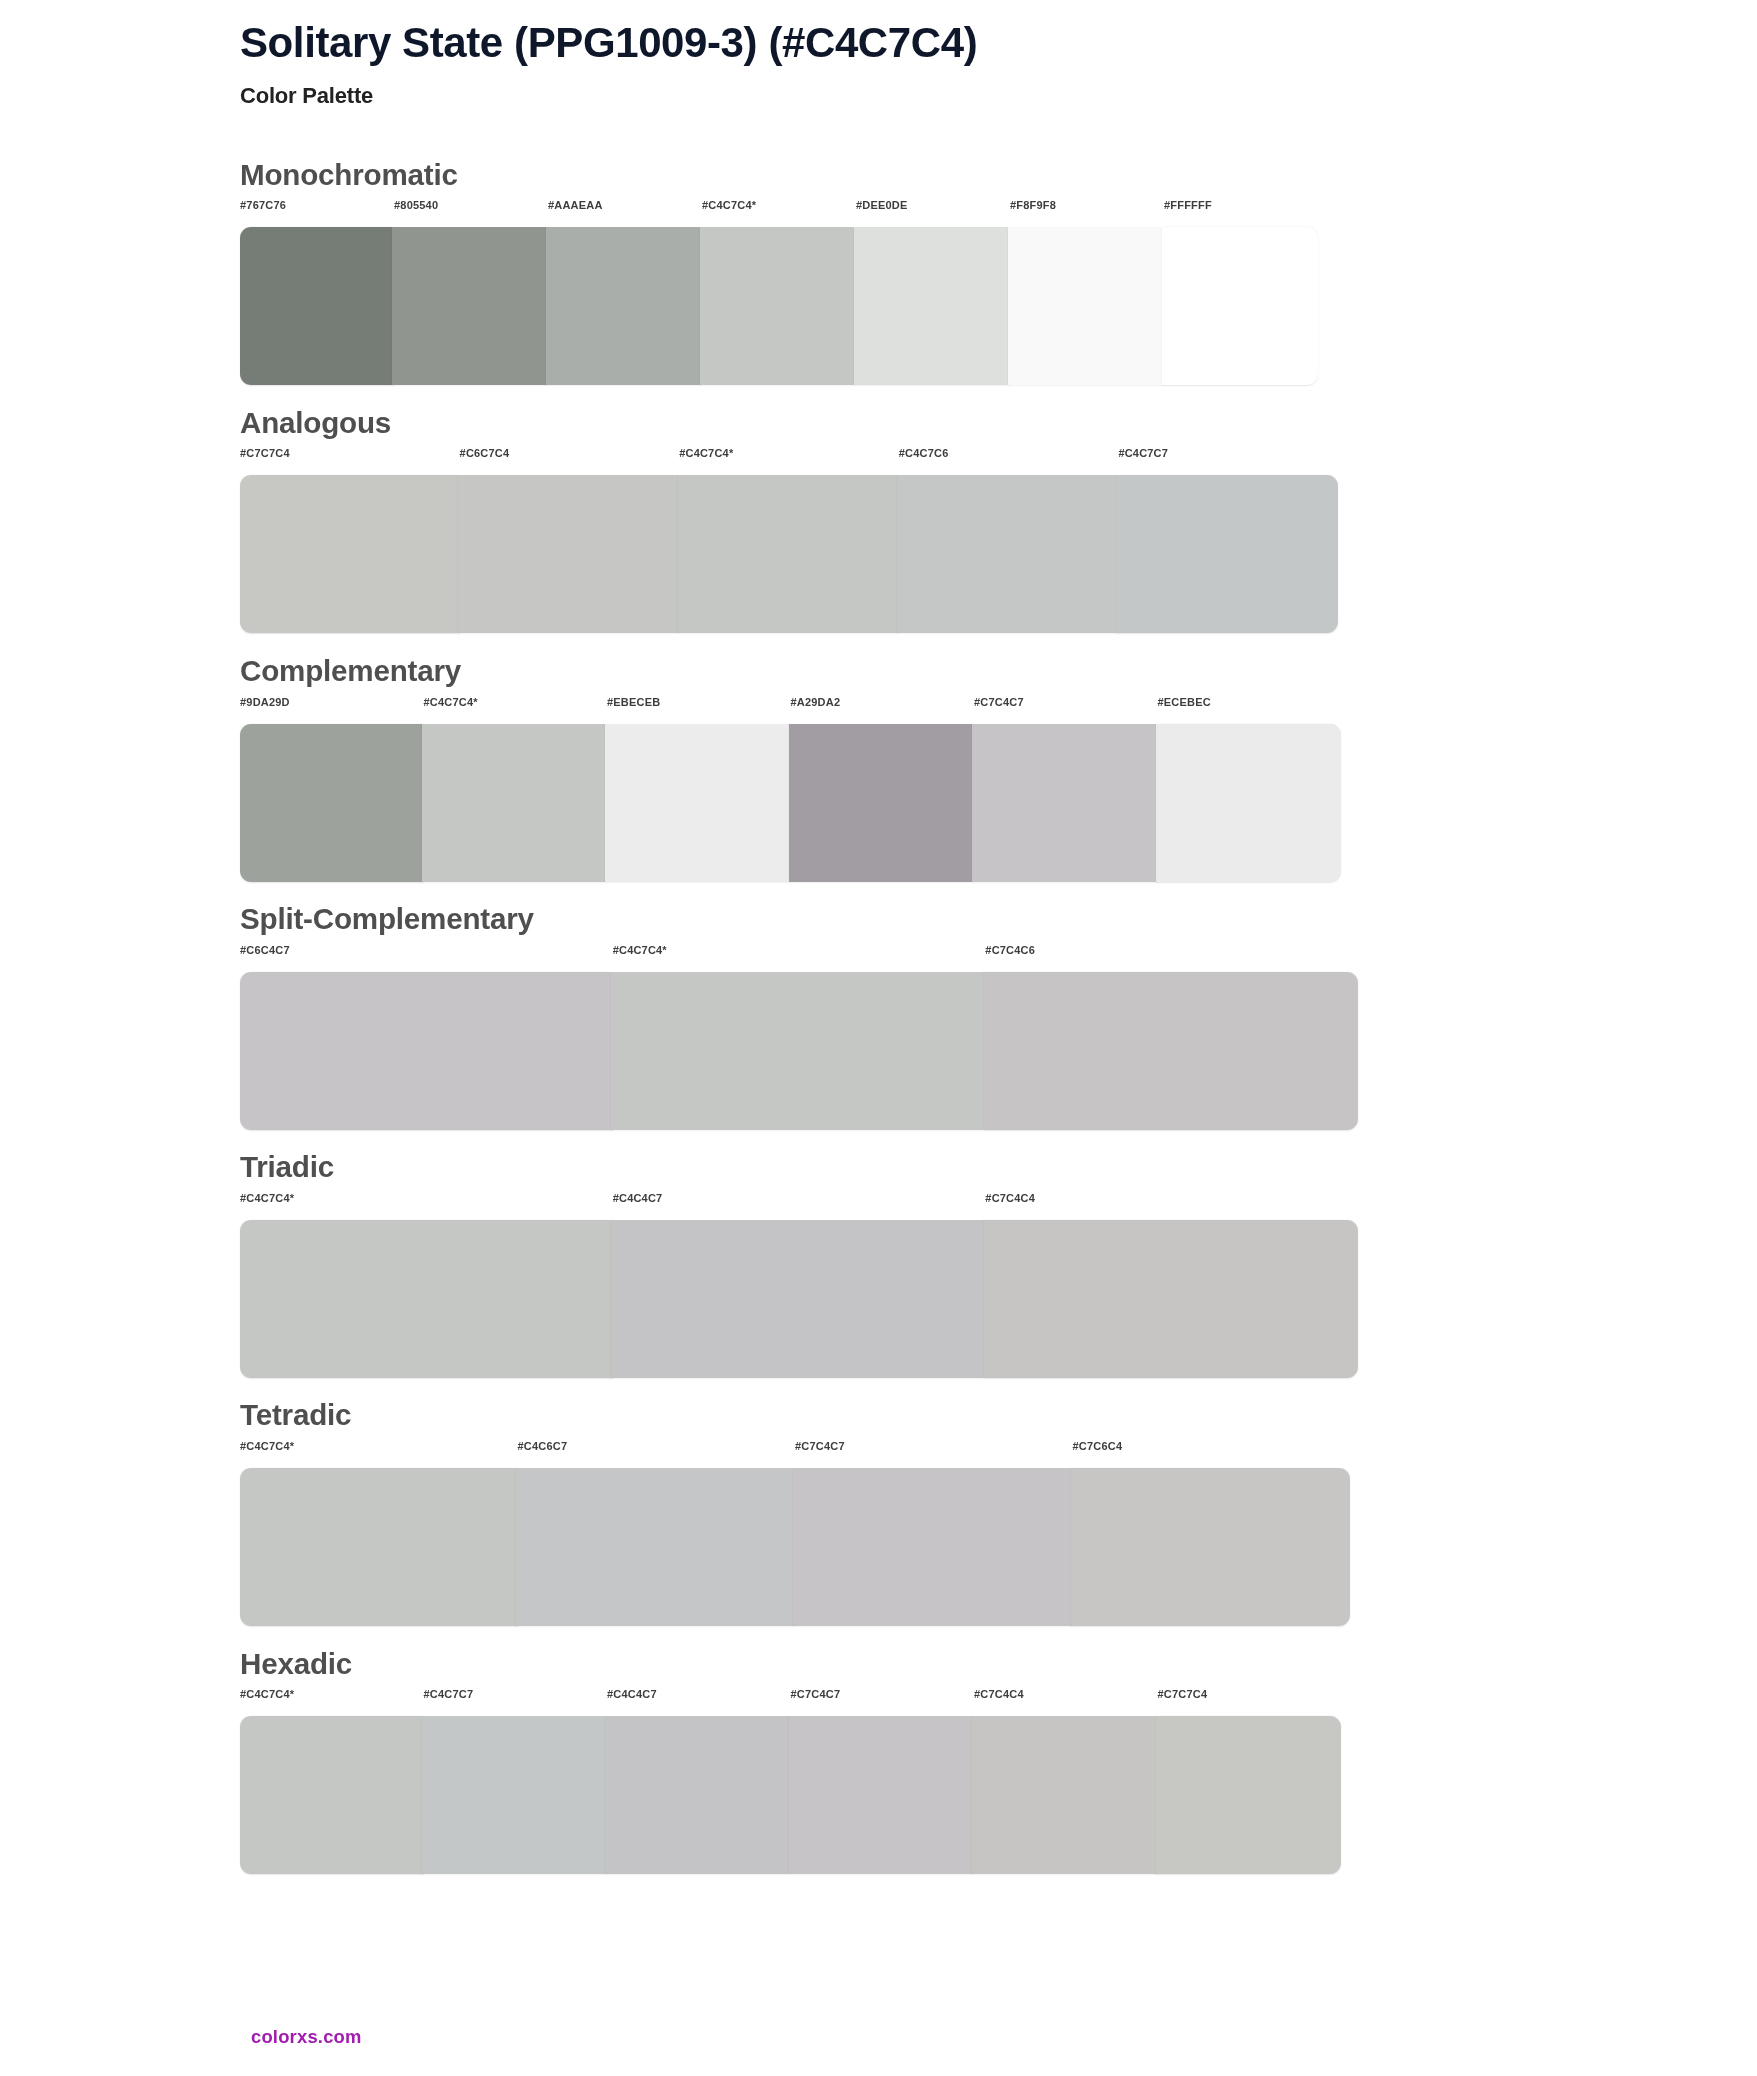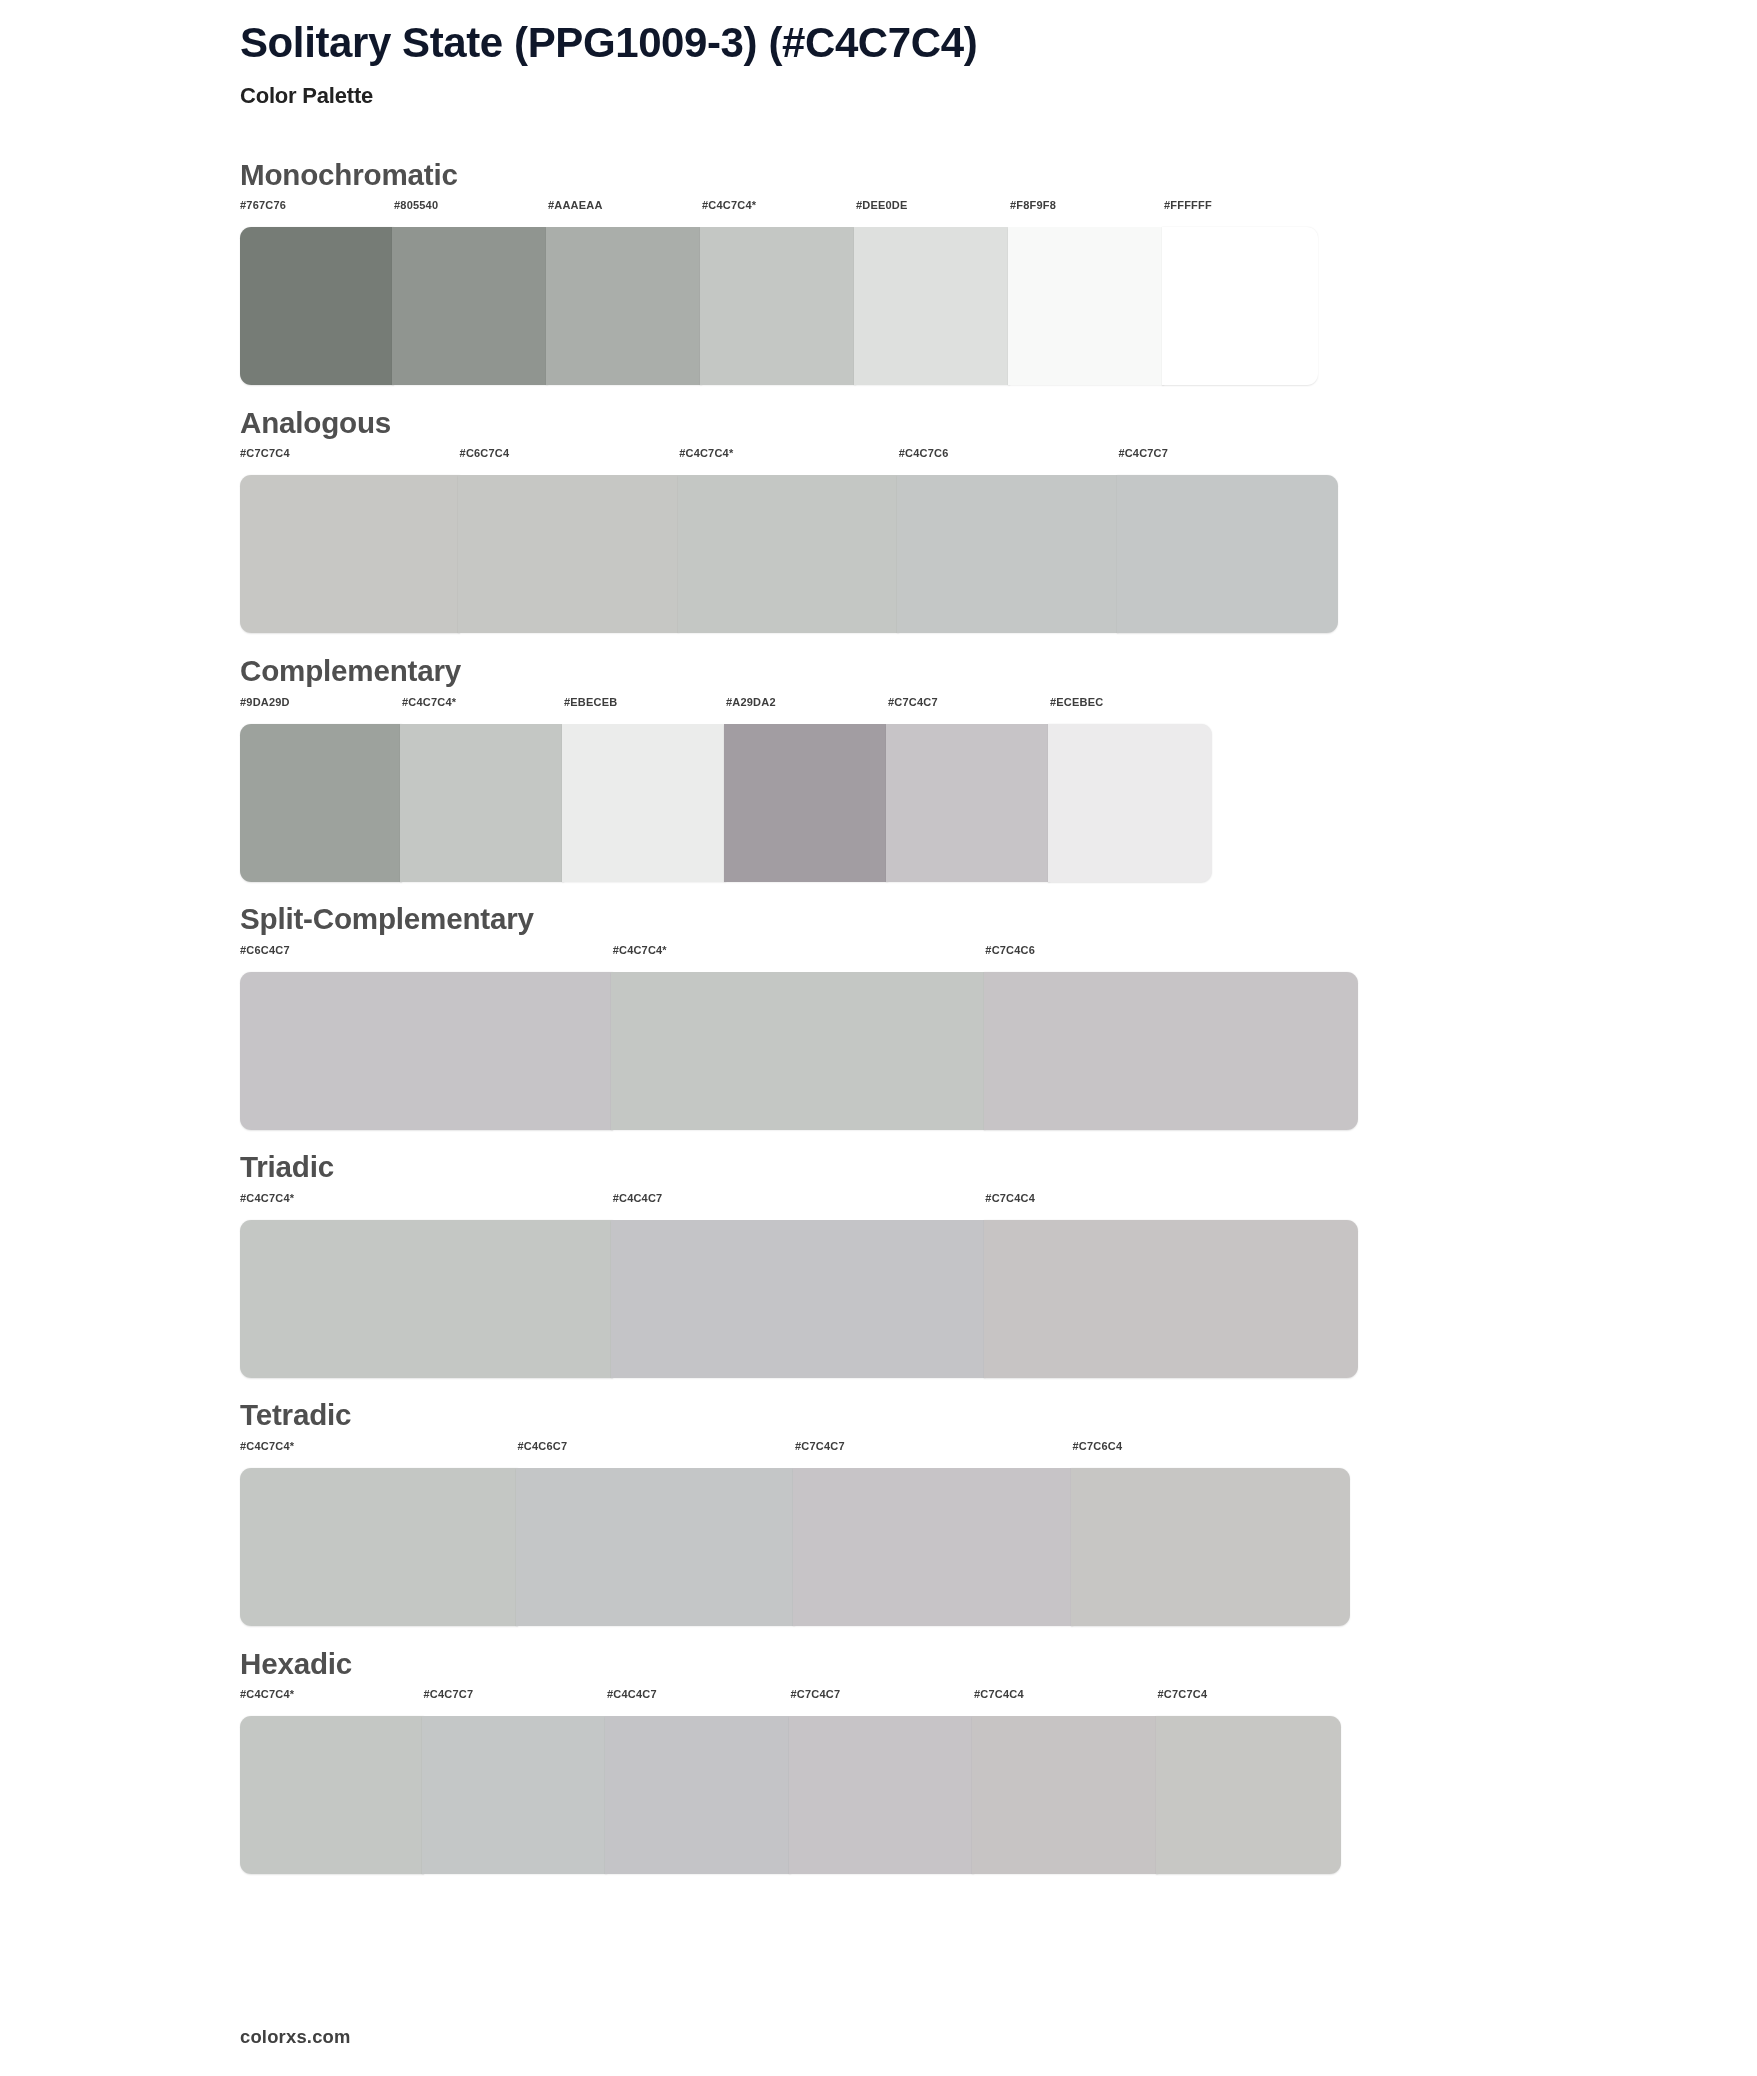--- a/index.html
+++ b/index.html
@@ -90,34 +90,34 @@
     margin-left: -1.6px;
   }
   .swatch:not(:last-child) .swatch-chip {
     border-top-right-radius: 0;
     border-bottom-right-radius: 0;
   }
 
   
   .row-7 { width: 1078px; }
   .row-5 { width: 1098px; }
-  .row-6 { width: 972px; }
+  .row-6 { width: 1101px; }
   .row-3 { width: 1118px; }
   .row-3b { width: 1118px; }
   .row-4 { width: 1110px; }
   .row-6b { width: 1101px; }
 
   
   .footer {
     position: absolute;
-    left: 240px;
+    left: 251px;
     bottom: 29px;
     font-size: 18.4px;
     font-weight: bold;
-    color: #404040;
+    color: #a21caf;
     letter-spacing: 0.2px;
     text-align: right;
   }
 </style>
 </head>
 <body>
 
 <div class="page">
 
   <div class="header">

